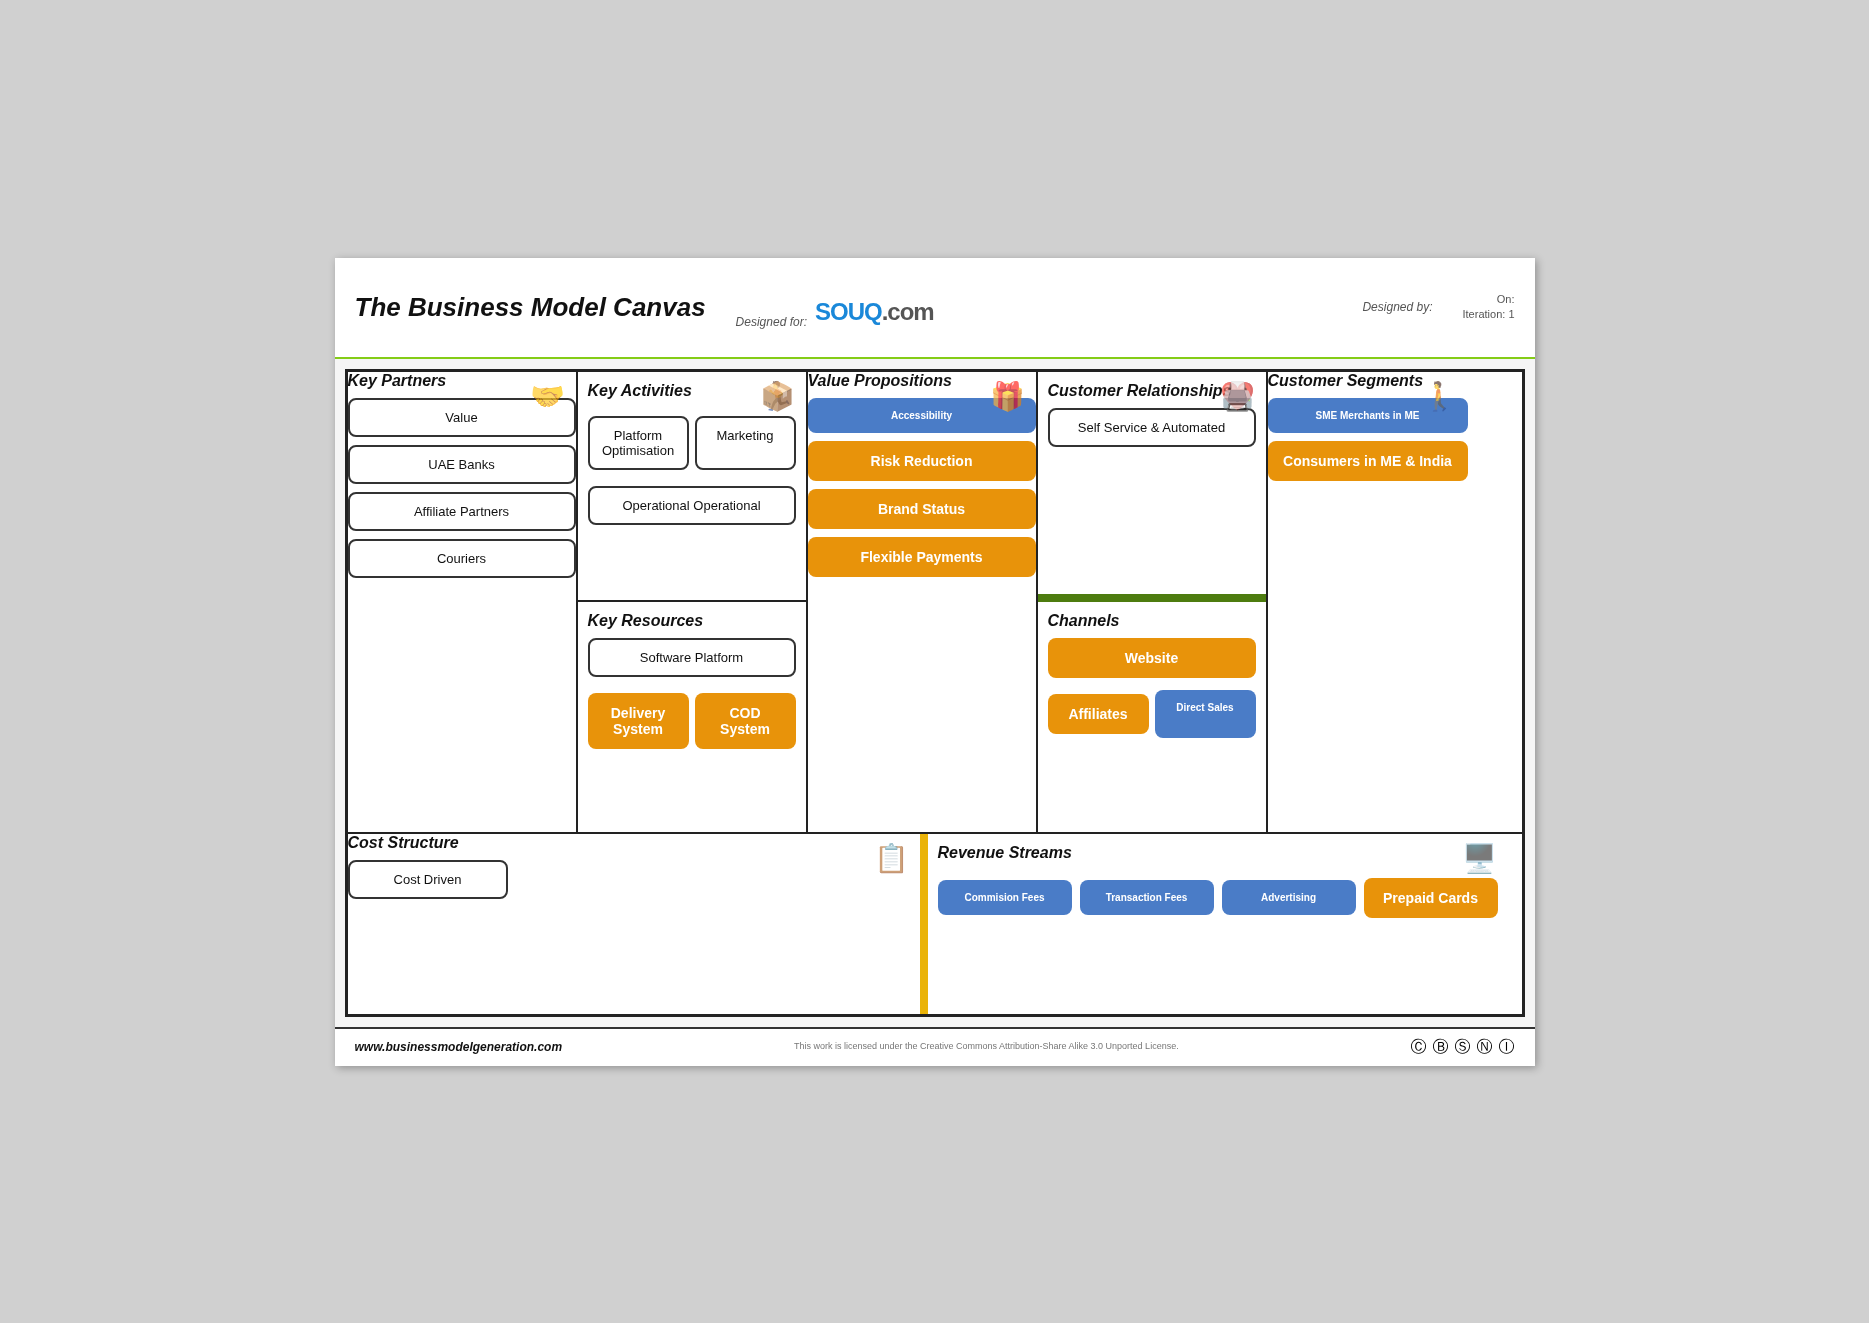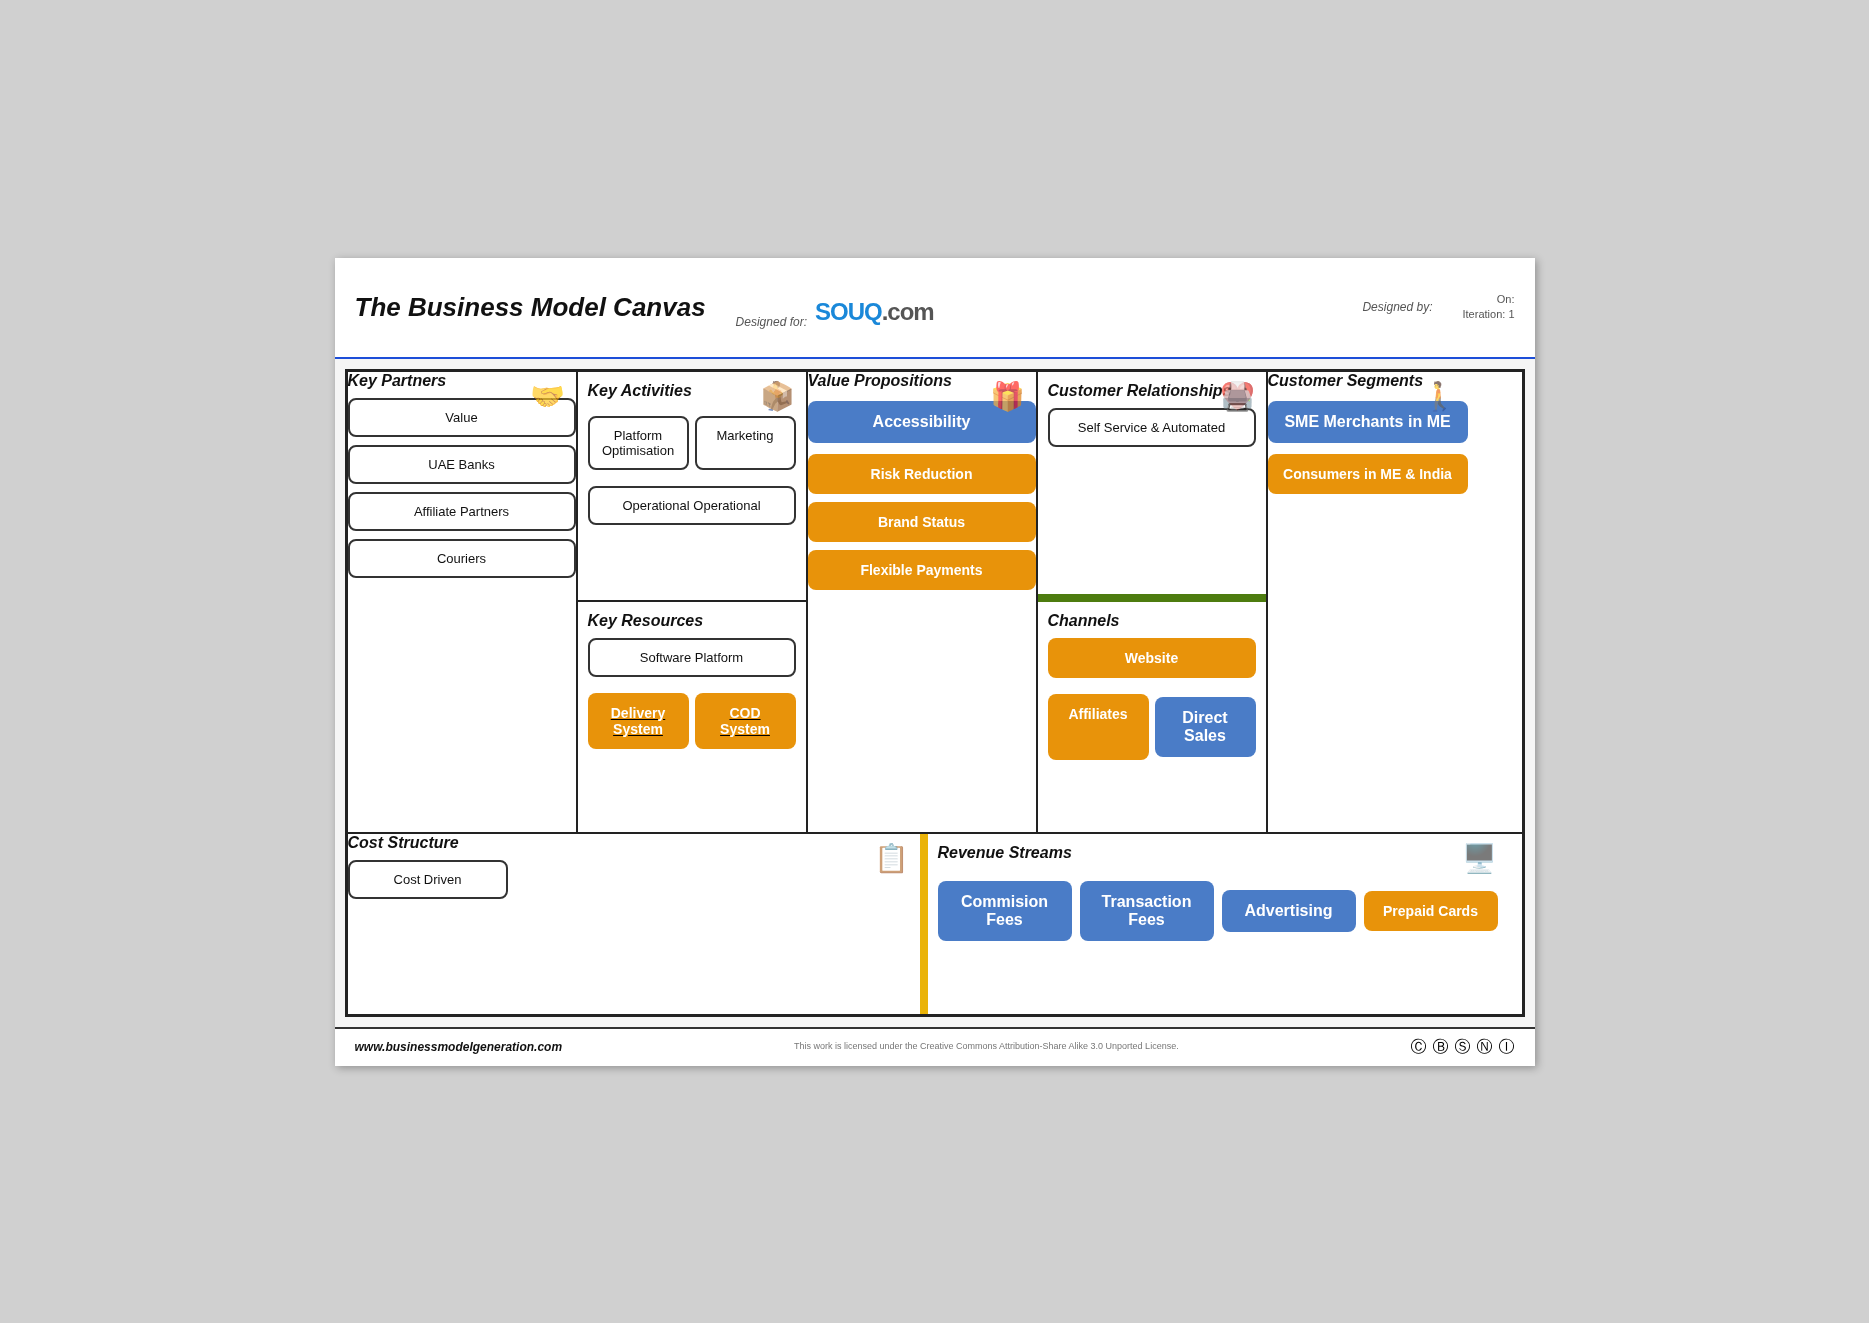--- a/index.html
+++ b/index.html
@@ -16,21 +16,21 @@
       background: #f5f5f5;
       width: 1200px;
       box-shadow: 2px 2px 8px rgba(0,0,0,0.3);
     }
     .header {
       background: white;
       padding: 28px 20px;
       display: flex;
       align-items: center;
       gap: 30px;
-      border-bottom: 2px solid #1d4ed8;
+      border-bottom: 2px solid #84cc16;
     }
     .header-title {
       font-size: 26px;
       font-style: italic;
       font-weight: bold;
       color: #111;
       white-space: nowrap;
     }
     .designed-for-label {
       font-size: 12px;
@@ -104,23 +104,23 @@
       margin: 8px 0;
       text-align: center;
       font-size: 13px;
       color: #111;
       background: white;
     }
     .card-blue {
       background: #4a7cc7;
       border-radius: 8px;
       padding: 12px 10px;
-      margin: 11px 0;
+      margin: 4px 0;
       text-align: center;
-      font-size: 16px;
+      font-size: 10px;
       font-weight: bold;
       color: white;
     }
     .card-orange {
       background: #e8930a;
       border-radius: 8px;
       padding: 12px 10px;
       margin: 8px 0;
       text-align: center;
       font-size: 14px;
@@ -271,21 +271,21 @@
           <div class="activities-inline">
             <div class="card-white">Platform Optimisation</div>
             <div class="card-white">Marketing</div>
           </div>
           <div class="card-white">Operational Operational</div>
         </div>
         <div class="key-activities-bottom">
           <div class="section-title">Key Resources</div>
           <div class="section-icon">📦</div>
           <div class="card-white">Software Platform</div>
-          <div style="display:flex;gap:6px;margin-top:8px;text-decoration:underline;">
+          <div style="display:flex;gap:6px;margin-top:8px;">
             <div class="card-orange" style="flex:1;">Delivery System</div>
             <div class="card-orange" style="flex:1;">COD System</div>
           </div>
         </div>
       </div>
 
       <div class="section value-props-section">
         <div class="section-title">Value Propositions</div>
         <div class="section-icon">🎁</div>
         <div class="card-blue">Accessibility</div>

